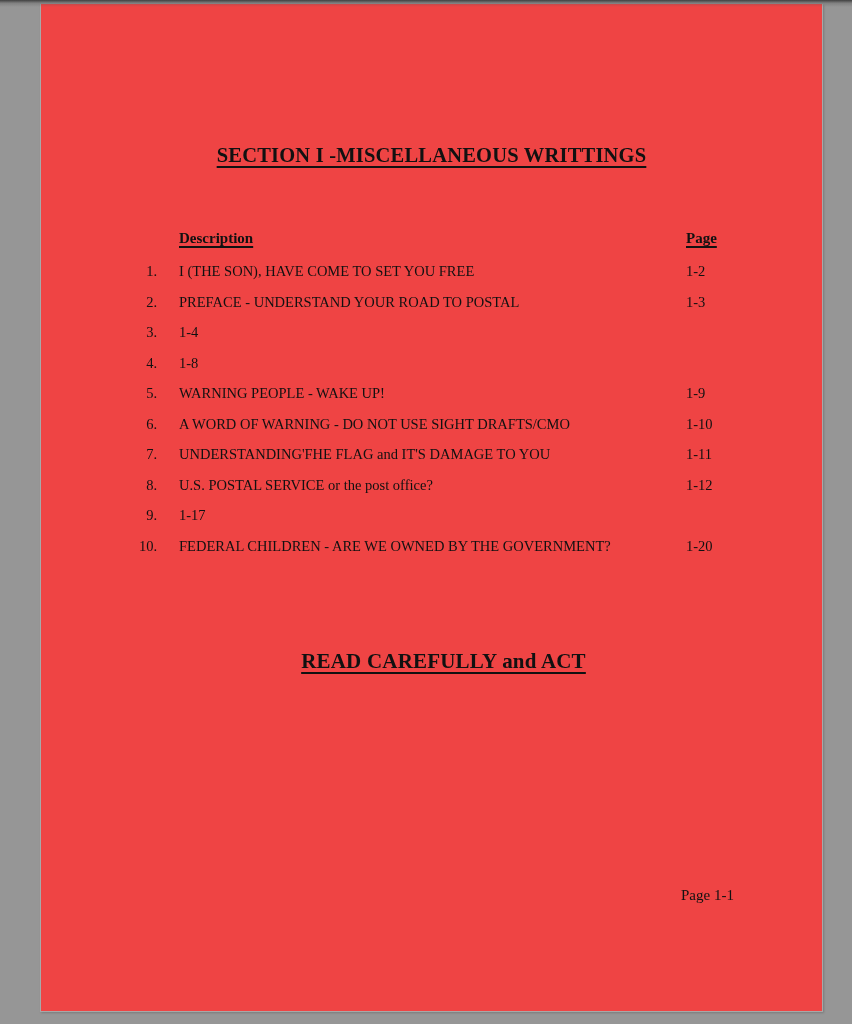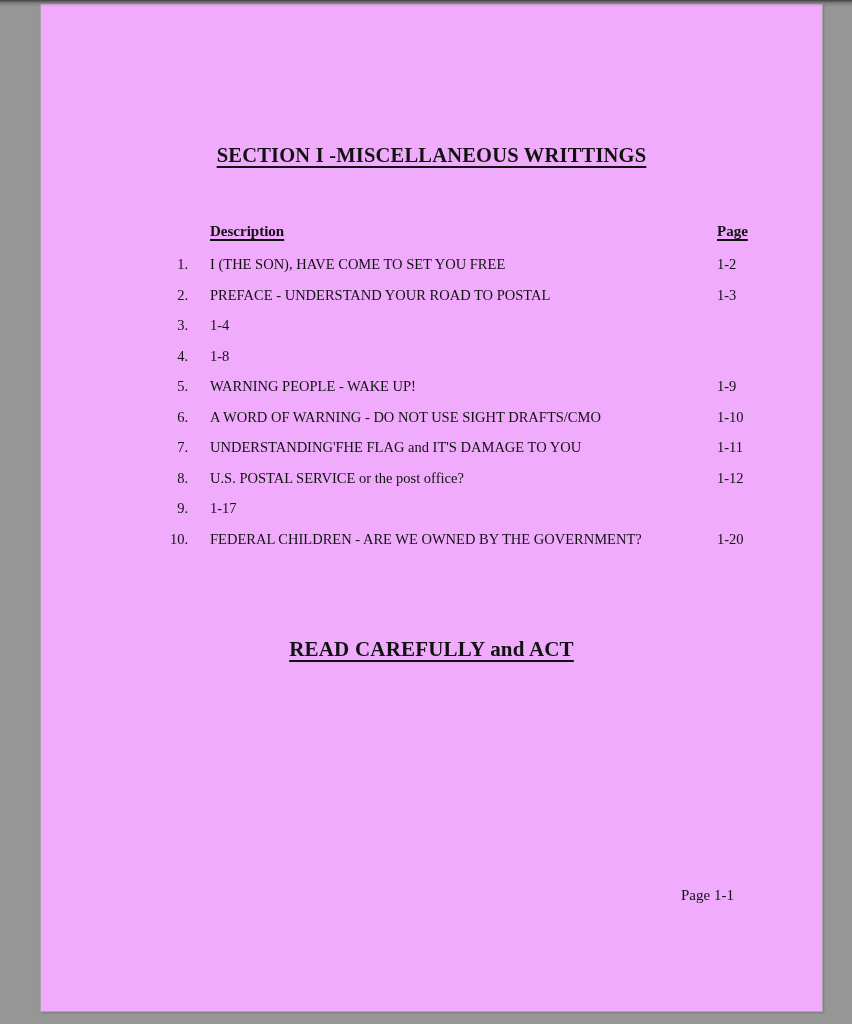--- a/index.html
+++ b/index.html
@@ -14,21 +14,21 @@
     position: relative;
     font-family: "Liberation Serif", "DejaVu Serif", serif;
     color: #111111;
   }
   .paper {
     position: absolute;
     left: 40px;
     top: 4px;
     width: 781px;
     height: 1007px;
-    background: #f0abfc;
+    background: #ef4444;
     border: 1px solid #a8a8a8;
     border-top: none;
     box-shadow: 1px 1px 2px rgba(0,0,0,0.18);
   }
   .top-shade {
     position: absolute;
     left: 0;
     top: 0;
     width: 852px;
     height: 7px;
@@ -45,23 +45,22 @@
     font-size: 20.5px;
     font-weight: 700;
     letter-spacing: 0.2px;
     text-decoration: underline;
     text-decoration-thickness: 2px;
     text-underline-offset: 4px;
   }
   .toc {
     position: absolute;
     left: 0;
-    top: 219px;
+    top: 226px;
     width: 100%;
-    padding-left: 31px;
   }
   .toc-head, .toc-row {
     display: grid;
     grid-template-columns: 138px 507px 1fr;
     align-items: start;
   }
   .toc-head {
     height: 33px;
     font-size: 15px;
     font-weight: 700;
@@ -81,21 +80,21 @@
     padding-right: 22px;
   }
   .toc-page {
     text-align: left;
   }
   .closing-heading {
     position: absolute;
     left: 0;
     top: 633px;
     width: 100%;
-    margin: 0;
+    margin: 12px;
     text-align: center;
     font-size: 21px;
     font-weight: 700;
     letter-spacing: 0.2px;
     text-decoration: underline;
     text-decoration-thickness: 2px;
     text-underline-offset: 4px;
   }
   .page-footer {
     position: absolute;

